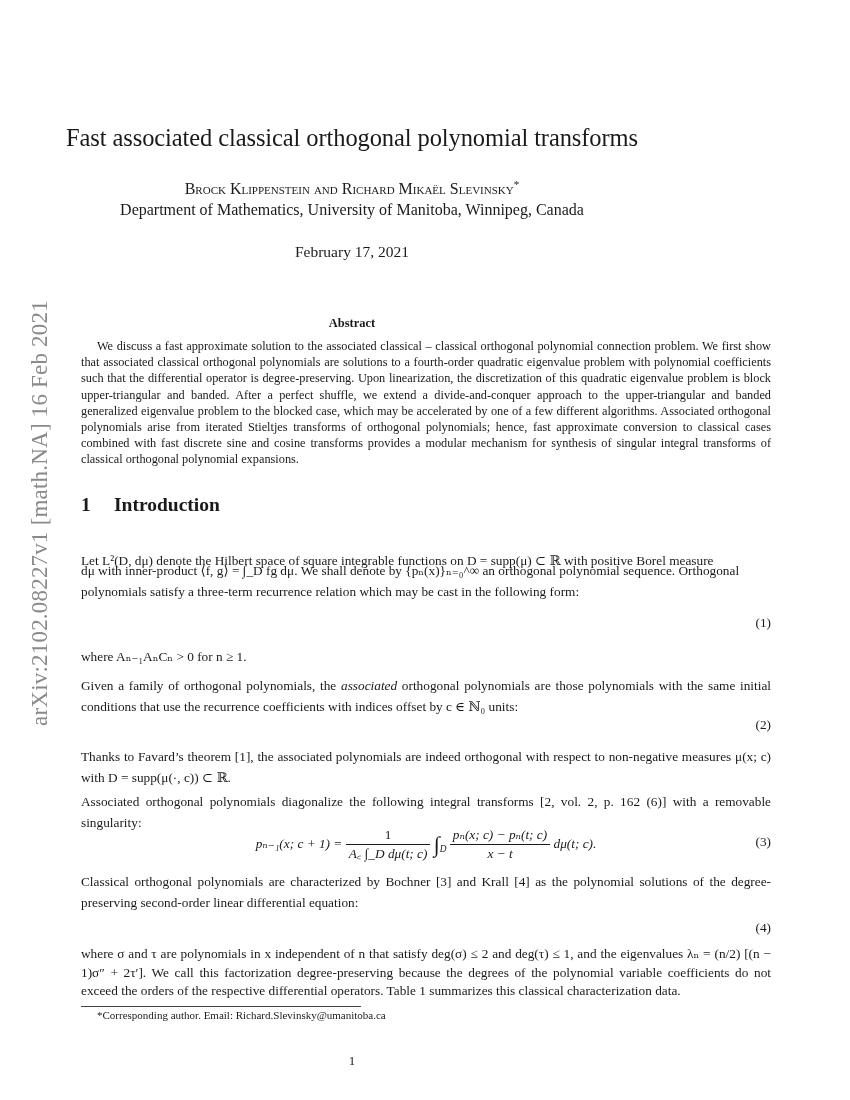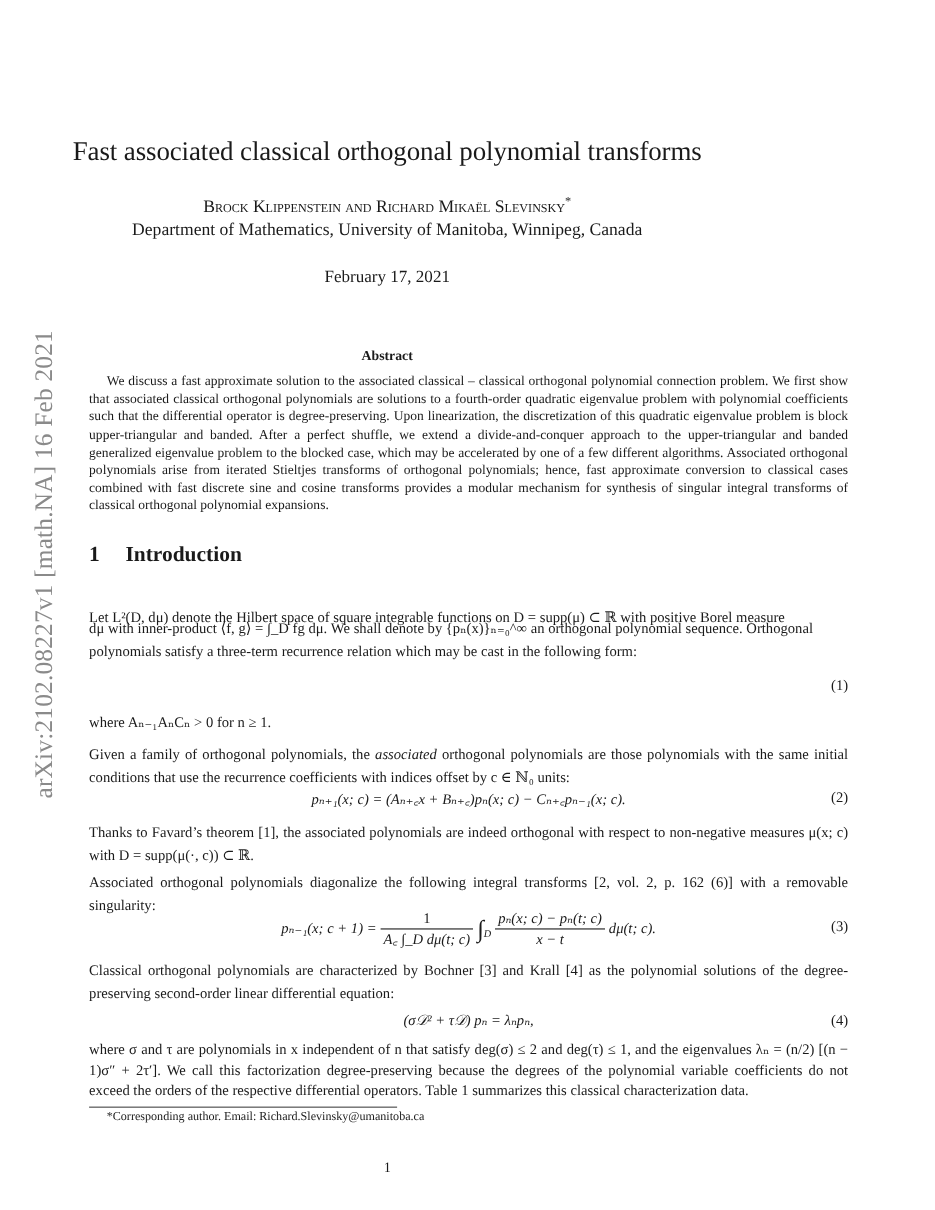--- a/index.html
+++ b/index.html
@@ -75,21 +75,20 @@
 
 <div class="abs para" style="top:646px;">where Aₙ₋₁AₙCₙ &gt; 0 for n ≥ 1.</div>
 
 <div class="abs para" style="top:675px;">
   <span>Given a family of orthogonal polynomials, the</span>
   <i>associated</i>
   <span>orthogonal polynomials are those polynomials with the same initial conditions that use the recurrence coefficients with indices offset by c ∈ ℕ₀ units:</span>
 </div>
 
 <div class="abs eq" style="top:717px;">
-  <i class="m body">pₙ₊₁(x; c) = (Aₙ₊꜀x + Bₙ₊꜀)pₙ(x; c) − Cₙ₊꜀pₙ₋₁(x; c).</i>
   <span class="num">(2)</span>
 </div>
 
 <div class="abs para" style="top:746px;">Thanks to Favard’s theorem [1], the associated polynomials are indeed orthogonal with respect to non-negative measures μ(x; c) with D = supp(μ(·, c)) ⊂ ℝ.</div>
 
 <div class="abs para" style="top:791px;">Associated orthogonal polynomials diagonalize the following integral transforms [2, vol. 2, p. 162 (6)] with a removable singularity:</div>
 
 <div class="abs eq" style="top:822px; height:44px;">
   <div class="body" style="top:0; line-height:44px;">
     <i>pₙ₋₁(x; c + 1) =</i>
@@ -103,21 +102,20 @@
       <i class="d" style="line-height:18px;">x − t</i>
     </span>
     <i>dμ(t; c).</i>
   </div>
   <span class="num" style="top:12px;">(3)</span>
 </div>
 
 <div class="abs para" style="top:871px;">Classical orthogonal polynomials are characterized by Bochner [3] and Krall [4] as the polynomial solutions of the degree-preserving second-order linear differential equation:</div>
 
 <div class="abs eq" style="top:920px;">
-  <i class="m body">(σ𝒟² + τ𝒟) pₙ = λₙpₙ,</i>
   <span class="num">(4)</span>
 </div>
 
 <div class="abs para" style="top:945px; line-height:18.5px;">where σ and τ are polynomials in x independent of n that satisfy deg(σ) ≤ 2 and deg(τ) ≤ 1, and the eigenvalues λₙ = (n/2) [(n − 1)σ″ + 2τ′]. We call this factorization degree-preserving because the degrees of the polynomial variable coefficients do not exceed the orders of the respective differential operators. Table 1 summarizes this classical characterization data.</div>
 
 <div class="abs footrule"></div>
 <div class="abs footnote">*Corresponding author. Email: Richard.Slevinsky@umanitoba.ca</div>
 
 <div class="abs center pagenum">1</div>
 

